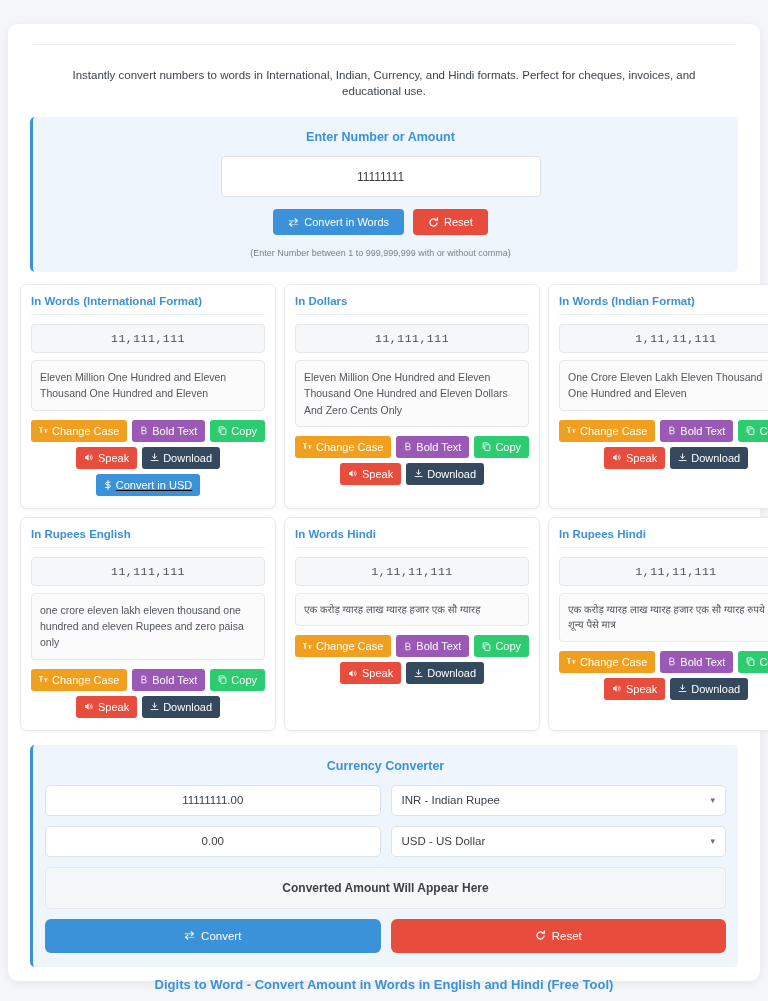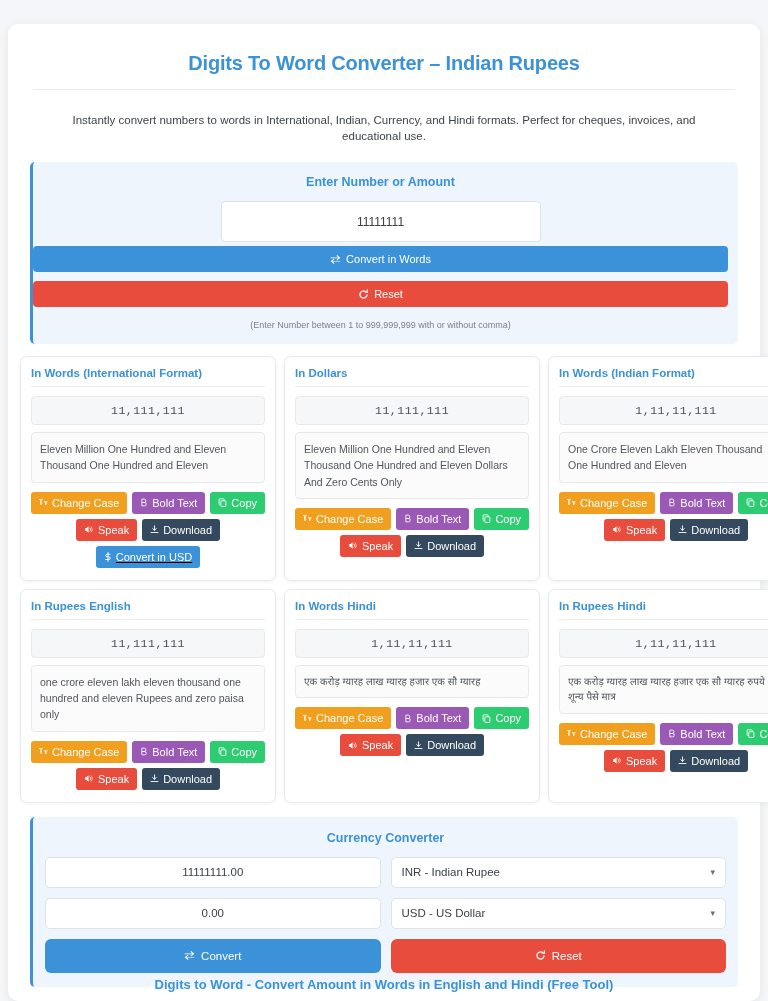--- a/index.html
+++ b/index.html
@@ -84,22 +84,21 @@
     font-family: "Liberation Sans", sans-serif;
     font-size: 12px;
     color: #3c4146;
     outline: none;
   }
 
   .btn-row {
     display: flex;
     justify-content: center;
     gap: 9px;
-    margin-top: 4px;
-    flex-direction: column;
+    margin-top: 12px;
   }
 
   .btn {
     border: none;
     border-radius: 4px;
     color: #ffffff;
     font-family: "Liberation Sans", sans-serif;
     cursor: pointer;
     display: inline-flex;
     align-items: center;
@@ -290,21 +289,20 @@
 
   svg.ic { display: block; }
 </style>
 </head>
 <body>
 
 <div class="page">
 
   <div class="main-card">
 
-    <h1 class="page-title">Digits To Word Converter – Indian Rupees</h1>
     <div class="title-divider"></div>
     <p class="page-subtitle">Instantly convert numbers to words in International, Indian, Currency, and Hindi formats. Perfect for cheques, invoices, and educational use.</p>
 
     <div class="input-panel">
       <div class="panel-heading">Enter Number or Amount</div>
 
       <input class="number-input" type="text" value="11111111" style="">
 
       <div class="btn-row">
         <button class="btn btn-lg btn-blue">
@@ -702,20 +700,21 @@
           <span class="chev">▾</span>
         </div>
 
         <input class="cc-field" type="text" value="0.00" style="">
         <div class="cc-select">
           <span>USD - US Dollar</span>
           <span class="chev">▾</span>
         </div>
       </div>
 
+      <div class="cc-result">Converted Amount Will Appear Here</div>
 
       <div class="cc-btn-row">
         <button class="btn-block btn-blue">
           <span>
             <svg class="ic" width="11" height="11" viewBox="0 0 16 16" fill="#fff">
               <path d="M1 5h11l-2.6-2.6.9-.9L15 5.5l-4.7 4l-.9-.9L12 6H1V5z"></path>
               <path d="M15 11H4l2.6 2.6-.9.9L1 10.5l4.7-4 .9.9L4 10h11v1z"></path>
             </svg>
           </span>
           <span>Convert</span>

